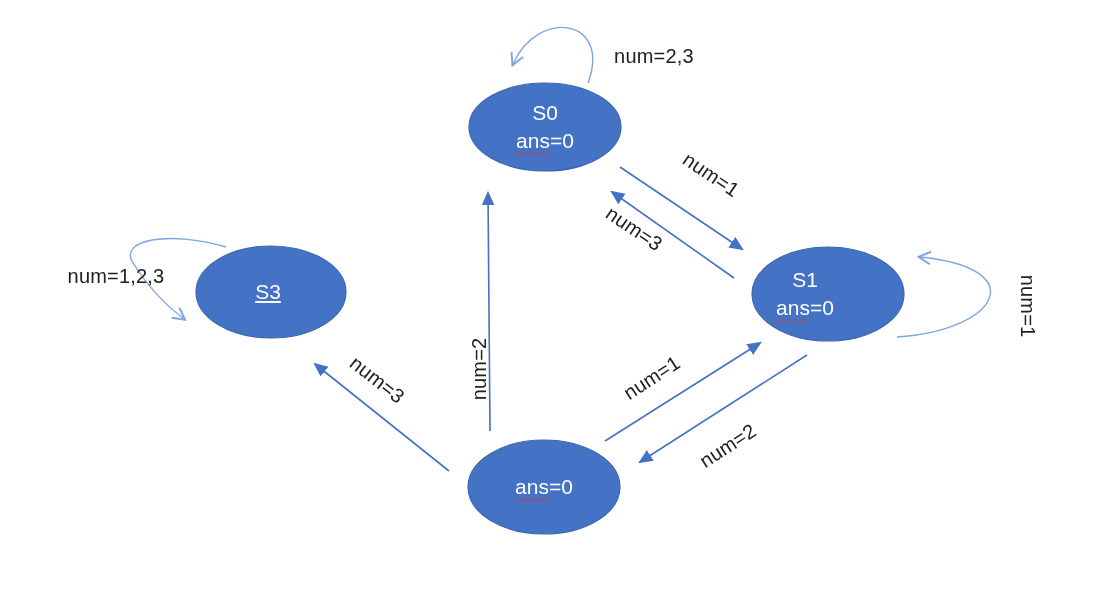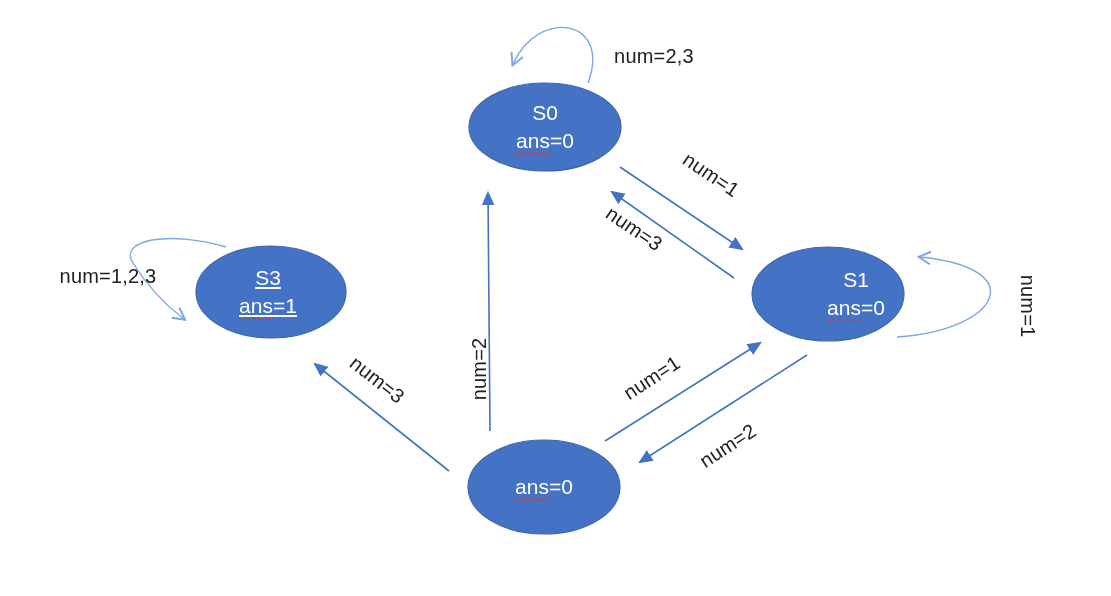--- a/index.html
+++ b/index.html
@@ -65,35 +65,34 @@
     <ellipse cx="545" cy="127" rx="76" ry="44" fill="#4472c4" stroke="#3c66b0" stroke-width="1.2"></ellipse>
     <ellipse cx="828" cy="294" rx="76" ry="47" fill="#4472c4" stroke="#3c66b0" stroke-width="1.2"></ellipse>
     <ellipse cx="544" cy="487" rx="76" ry="47" fill="#4472c4" stroke="#3c66b0" stroke-width="1.2"></ellipse>
     <ellipse cx="271" cy="292" rx="75" ry="46" fill="#4472c4" stroke="#3c66b0" stroke-width="1.2"></ellipse>
   </svg>
 
   <div class="state-text" style="left:545px;top:127px;">
     <div>S0</div>
     <div><span class="misspell">ans</span><span>=0</span></div>
   </div>
-  <div class="state-text" style="left:856px;top:294px;">
+  <div class="state-text" style="left:805px;top:294px;">
     <div>S1</div>
     <div><span class="misspell">ans</span><span>=0</span></div>
   </div>
   <div class="state-text" style="left:544px;top:487px;">
     <div><span class="misspell">ans</span><span>=0</span></div>
   </div>
   <div class="state-text" style="left:268px;top:292px;text-decoration:underline;">
     <div>S3</div>
-    <div><span class="misspell">ans</span><span>=1</span></div>
   </div>
 
   <div class="edge-label" style="left:654px;top:56px;transform:translate(-50%,-50%);">num=2,3</div>
   <div class="edge-label" style="left:711px;top:175px;transform:translate(-50%,-50%) rotate(34deg);">num=1</div>
   <div class="edge-label" style="left:634px;top:229px;transform:translate(-50%,-50%) rotate(34deg);">num=3</div>
   <div class="edge-label" style="left:1027px;top:306px;transform:translate(-50%,-50%) rotate(90deg);">num=1</div>
   <div class="edge-label" style="left:479px;top:369px;transform:translate(-50%,-50%) rotate(-90deg);">num=2</div>
   <div class="edge-label" style="left:652px;top:378px;transform:translate(-50%,-50%) rotate(-33deg);">num=1</div>
   <div class="edge-label" style="left:728px;top:446px;transform:translate(-50%,-50%) rotate(-33deg);">num=2</div>
   <div class="edge-label" style="left:377px;top:380px;transform:translate(-50%,-50%) rotate(38deg);">num=3</div>
-  <div class="edge-label" style="left:108px;top:276px;transform:translate(-50%,-50%);">num=1,2,3</div>
+  <div class="edge-label" style="left:116px;top:276px;transform:translate(-50%,-50%);">num=1,2,3</div>
 
 </div>
 
 </body></html>

